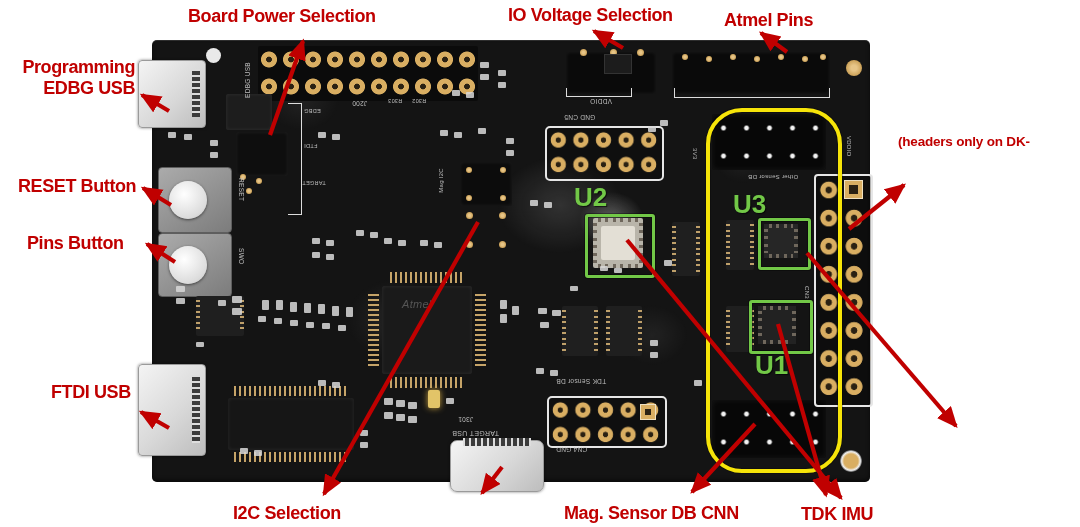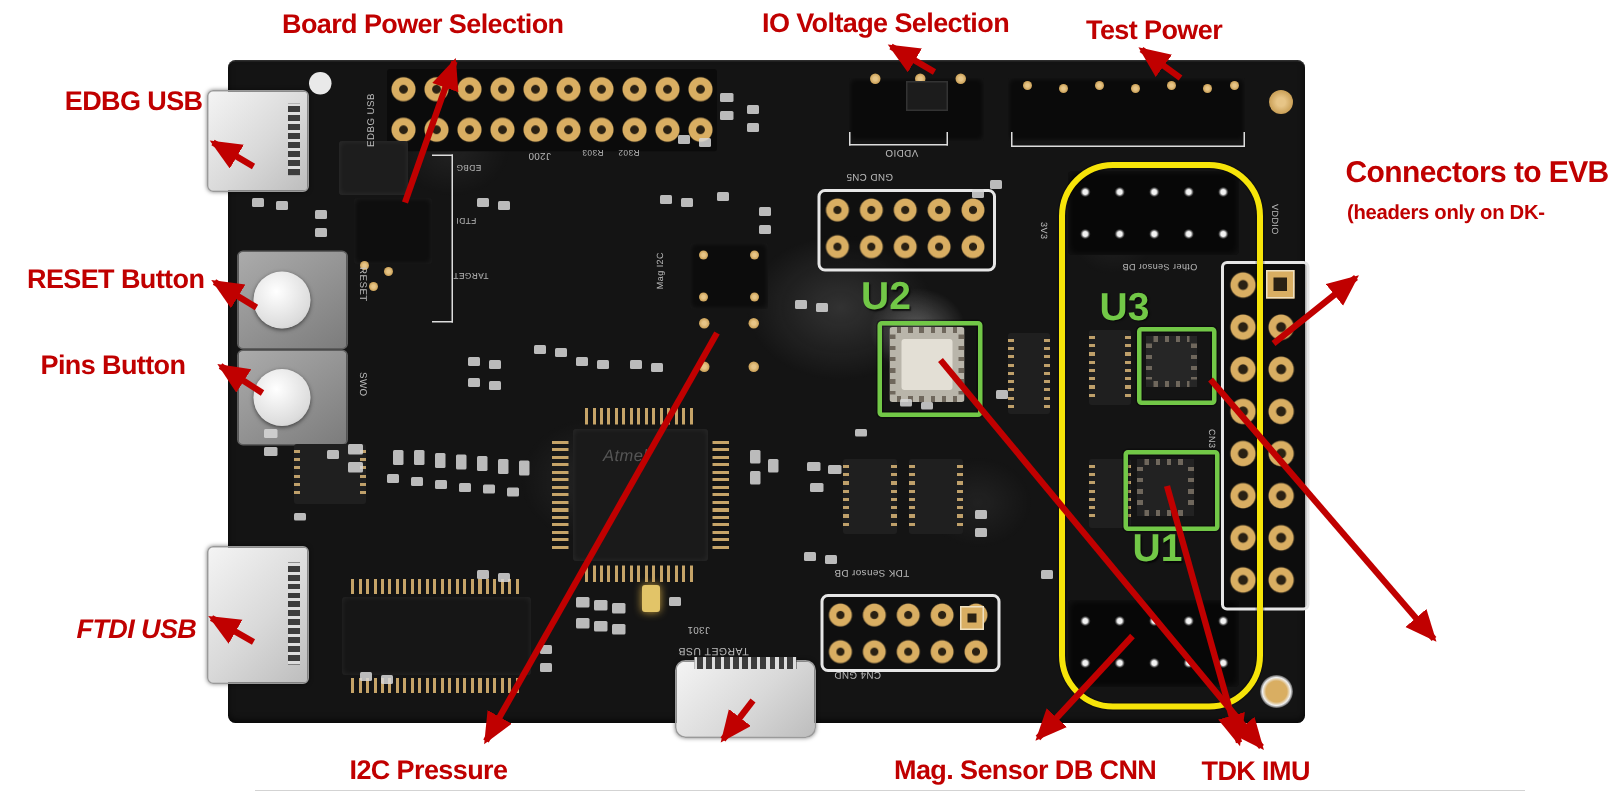--- a/index.html
+++ b/index.html
@@ -323,25 +323,25 @@
       <line x1="755" y1="424" x2="692" y2="492" marker-end="url(#ah)"></line>
       <line x1="778" y1="324" x2="826" y2="495" marker-end="url(#ah)"></line>
       <line x1="627" y1="240" x2="841" y2="498" marker-end="url(#ah)"></line>
       <line x1="807" y1="253" x2="956" y2="426" marker-end="url(#ah)"></line>
       <line x1="849" y1="229" x2="904" y2="185" marker-end="url(#ah)"></line>
     </g>
   </svg>
 
   <div class="lbl" style="left:188px;top:6px;">Board Power Selection</div>
   <div class="lbl" style="left:508px;top:5px;">IO Voltage Selection</div>
-  <div class="lbl" style="left:724px;top:10px;">Test Power</div>
+  <div class="lbl" style="left:724px;top:10px;">Atmel Pins</div>
   <div class="lbl" style="left:0;top:57px;width:135px;text-align:right;">
+    <div>Programming</div>
     <div>EDBG USB</div>
   </div>
   <div class="lbl" style="left:18px;top:176px;">RESET Button</div>
   <div class="lbl" style="left:27px;top:233px;">Pins Button</div>
-  <div class="lbl" style="left:51px;top:409px;font-style:italic;">FTDI USB</div>
-  <div class="lbl" style="left:233px;top:503px;">I2C Pressure</div>
-  <div class="lbl" style="left:596px;top:503px;">Mag. Sensor DB CNN</div>
+  <div class="lbl" style="left:51px;top:382px;">FTDI USB</div>
+  <div class="lbl" style="left:233px;top:503px;">I2C Selection</div>
+  <div class="lbl" style="left:564px;top:503px;">Mag. Sensor DB CNN</div>
   <div class="lbl" style="left:801px;top:504px;">TDK IMU</div>
-  <div class="lbl" style="left:897px;top:105px;font-size:20px;">Connectors to EVB</div>
   <div class="lbl small" style="left:898px;top:133px;">(headers only on DK-</div>
 </div>
 
 </body></html>

